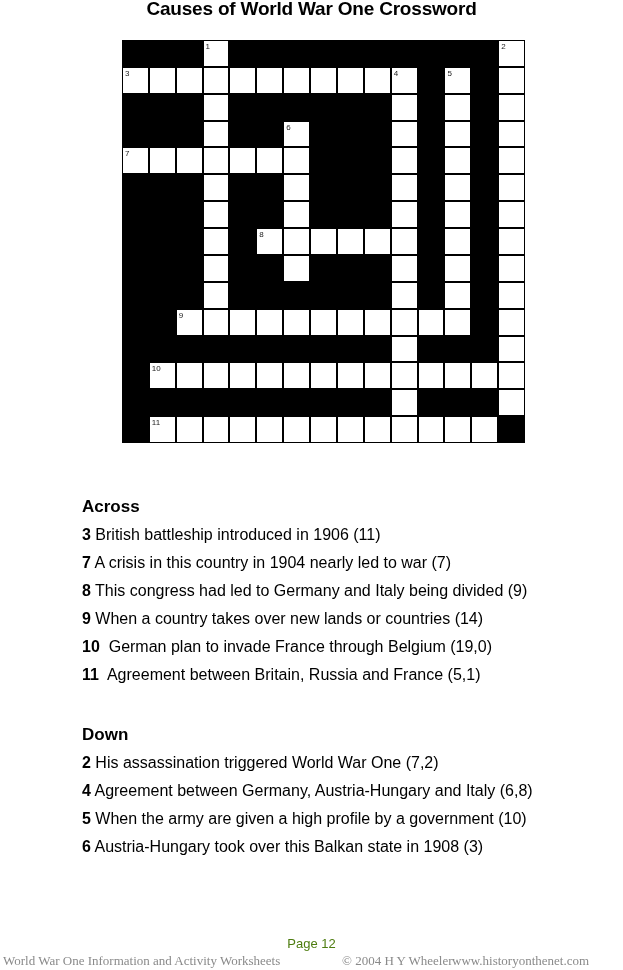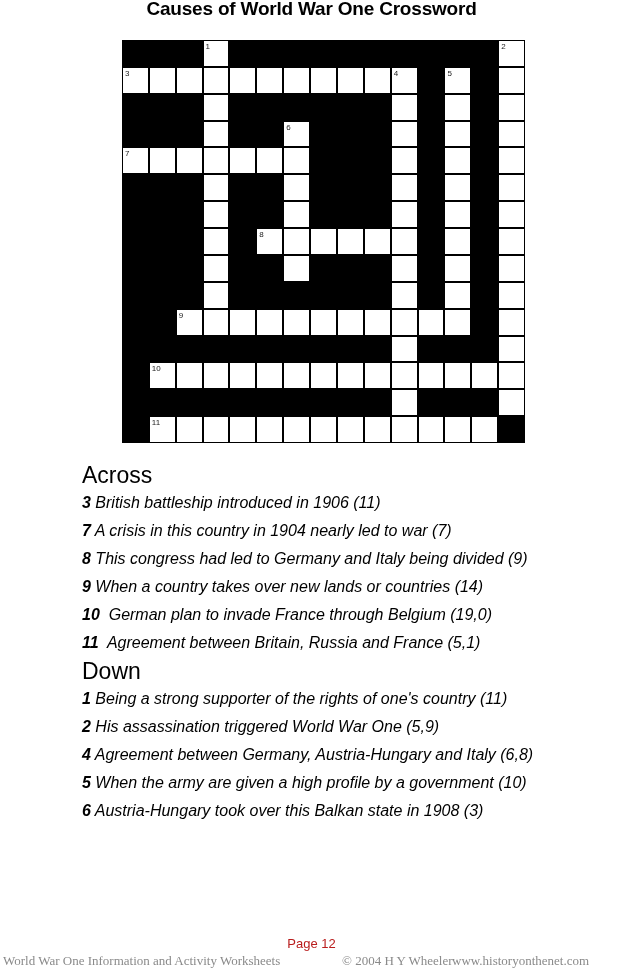--- a/index.html
+++ b/index.html
@@ -4,24 +4,24 @@
 <style>
   html, body { margin:0; padding:0; background:#ffffff; }
   body { width:623px; height:970px; position:relative; overflow:hidden; font-family:"Liberation Sans", sans-serif; color:#000; }
   #title { position:absolute; top:-2px; left:0; width:623px; text-align:center; font-weight:bold; font-size:19px; letter-spacing:-0.2px; }
   #grid { position:absolute; left:122px; top:40px; width:403px; height:403px; display:grid; grid-template-columns:repeat(15, 1fr); grid-template-rows:repeat(15, 1fr); background:#000; gap:0; }
   .cell { position:relative; box-sizing:border-box; }
   .cell.w { background:#fff; border:1.5px solid #000; }
   .cell.b { background:#000; }
   .num { position:absolute; top:1px; left:2px; font-size:8px; line-height:9px; color:#222; }
   #clues { position:absolute; left:82px; top:463px; font-size:16px; }
-  .heading { font-weight:normal; font-size:23px; height:28px; line-height:24px; }
-  .clue { height:28px; line-height:24px; white-space:nowrap;font-style:italic; }
+  .heading { font-weight:bold; font-size:17px; height:28px; line-height:24px;margin-top:32px; }
+  .clue { height:28px; line-height:24px; white-space:nowrap; }
   .clue b { font-weight:bold; }
-  #footer-page { position:absolute; top:936px; left:0; width:623px; text-align:center; font-size:13px; color:#b91c1c; }
+  #footer-page { position:absolute; top:936px; left:0; width:623px; text-align:center; font-size:13px; color:#4d7c0f; }
   #footer { position:absolute; top:953px; left:0; width:623px; font-size:13px; color:#8a8a8a; }
   #footer span { position:absolute; white-space:nowrap;font-family:Liberation Serif, serif; }
 </style>
 </head>
 <body>
 
 <div id="title">Causes of World War One Crossword</div>
 
 <div id="grid">
     <div class="cell b"></div>
@@ -278,22 +278,21 @@
   <div id="across-list">
     <div class="clue"><b>3</b><span style="white-space:pre"> British battleship introduced in 1906 (11)</span></div>
     <div class="clue"><b>7</b><span style="white-space:pre"> A crisis in this country in 1904 nearly led to war (7)</span></div>
     <div class="clue"><b>8</b><span style="white-space:pre"> This congress had led to Germany and Italy being divided (9)</span></div>
     <div class="clue"><b>9</b><span style="white-space:pre"> When a country takes over new lands or countries (14)</span></div>
     <div class="clue"><b>10</b><span style="white-space:pre">  German plan to invade France through Belgium (19,0)</span></div>
     <div class="clue"><b>11</b><span style="white-space:pre">  Agreement between Britain, Russia and France (5,1)</span></div>
   </div>
   <div class="heading">Down</div>
   <div>
-    <div class="clue"><b>1</b><span style="white-space:pre"> Being a strong supporter of the rights of one's country (11)</span></div>
-    <div class="clue"><b>2</b><span style="white-space:pre"> His assassination triggered World War One (5,9)</span></div>
+    <div class="clue"><b>2</b><span style="white-space:pre"> His assassination triggered World War One (7,2)</span></div>
     <div class="clue"><b>4</b><span style="white-space:pre"> Agreement between Germany, Austria-Hungary and Italy (6,8)</span></div>
     <div class="clue"><b>5</b><span style="white-space:pre"> When the army are given a high profile by a government (10)</span></div>
     <div class="clue"><b>6</b><span style="white-space:pre"> Austria-Hungary took over this Balkan state in 1908 (3)</span></div>
   </div>
 </div>
 
 <div id="footer-page">Page 12</div>
 <div id="footer">
   <span style="left:3px">World War One Information and Activity Worksheets</span>
   <span style="left:342px">© 2004 H Y Wheeler</span>

